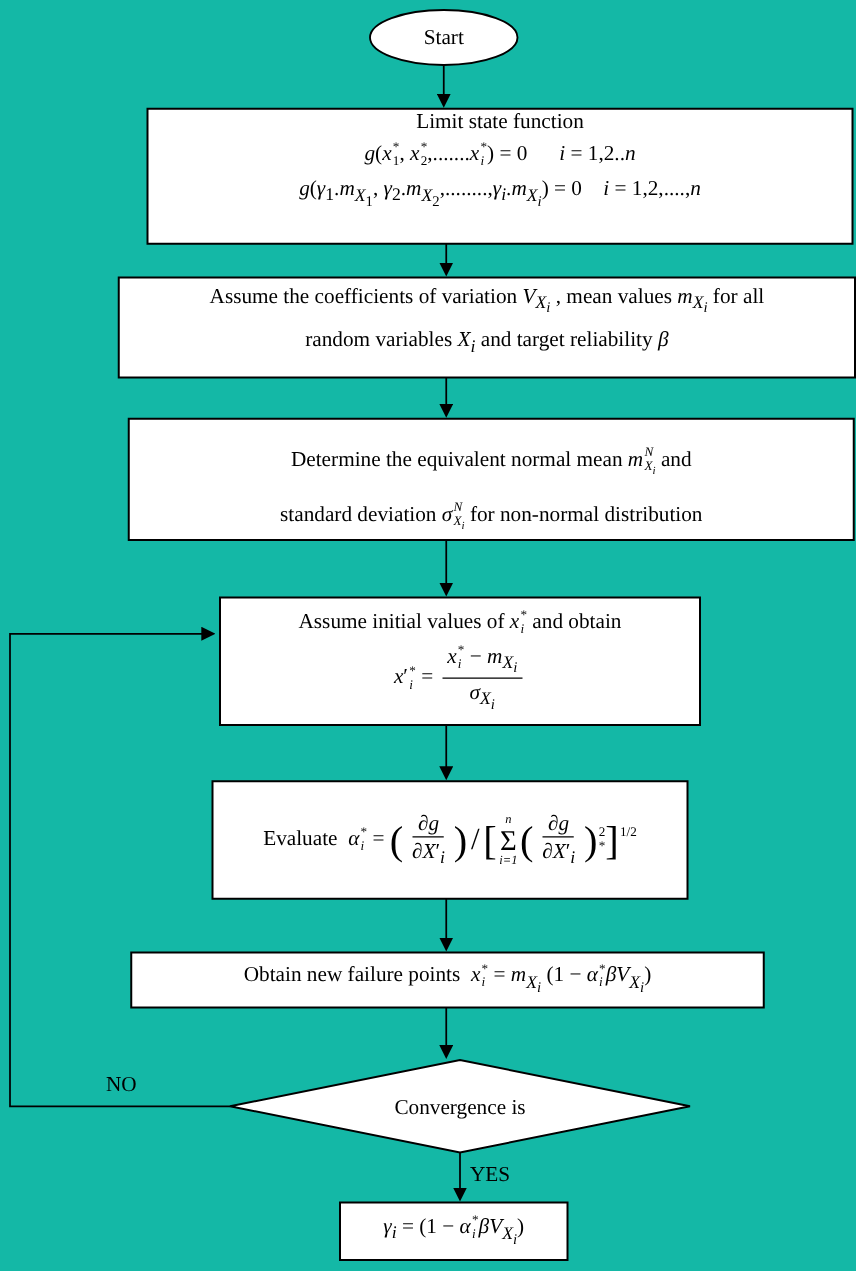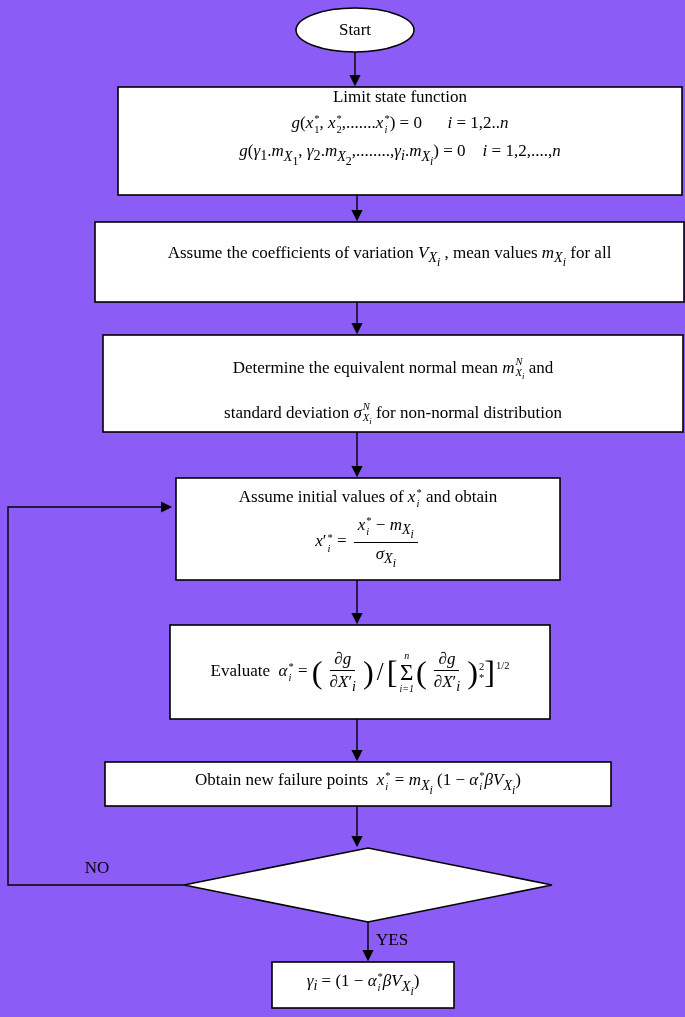--- a/index.html
+++ b/index.html
@@ -1,18 +1,18 @@
 <!DOCTYPE html>
 <html><head>
 <meta charset="utf-8">
 <style>
   * { margin:0; padding:0; box-sizing:border-box; }
   html,body { background:#ffffff; }
   .canvas {
-    position:relative; width:685px; height:1017px; background:#8b5cf6;
+    position:relative; width:685px; height:1017px; background:#14b8a6;
     font-family:"Liberation Serif", serif; color:#000; overflow:hidden;
   }
   svg.layer { position:absolute; left:0; top:0; width:685px; height:1017px; }
   .txt {
     position:absolute; text-align:center; font-size:17px; color:#000;
     display:flex; flex-direction:column; align-items:center; justify-content:center;
   }
   .txt > div { width:100%; }
   
   .ss { display:inline-flex; flex-direction:column; align-items:flex-start;
@@ -81,20 +81,21 @@
           <span>2</span>
         </span>,.......<i>x</i><span class="ss">
           <span>*</span>
           <span><i>i</i></span>
         </span>) = 0&nbsp;&nbsp;&nbsp;&nbsp;&nbsp;&nbsp;<i>i</i> = 1,2..<i>n</i></div>
     <div><i>g</i>(<i>γ</i><sub>1</sub>.<i>m</i><sub><i>X</i><sub>1</sub></sub>, <i>γ</i><sub>2</sub>.<i>m</i><sub><i>X</i><sub>2</sub></sub>,........,<i>γ</i><sub><i>i</i></sub>.<i>m</i><sub><i>X</i><sub><i>i</i></sub></sub>) = 0&nbsp;&nbsp;&nbsp;&nbsp;<i>i</i> = 1,2,....,<i>n</i></div>
   </div>
 
   <div class="txt" style="left:99px; top:223px; width:581px; height:67px; gap:8px;">
     <div>Assume the coefficients of variation <i>V</i><sub><i>X</i><sub><i>i</i></sub></sub> , mean values <i>m</i><sub><i>X</i><sub><i>i</i></sub></sub> for all</div>
+    <div>random variables <i>X</i><sub><i>i</i></sub> and target reliability <i>β</i></div>
   </div>
 
   <div class="txt" style="left:107px; top:336px; width:572px; height:110px; gap:20px;">
     <div>Determine the equivalent normal mean <i>m</i><span class="ss">
           <span><i>N</i></span>
           <span><i>X</i><sub><i>i</i></sub></span>
         </span> and</div>
     <div>standard deviation <i>σ</i><span class="ss">
           <span><i>N</i></span>
           <span><i>X</i><sub><i>i</i></sub></span>
@@ -142,20 +143,21 @@
     <div>Obtain new failure points&nbsp; <i>x</i><span class="ss">
           <span>*</span>
           <span><i>i</i></span>
         </span> = <i>m</i><sub><i>X</i><sub><i>i</i></sub></sub> (1 − <i>α</i><span class="ss">
           <span>*</span>
           <span><i>i</i></span>
         </span><i>βV</i><sub><i>X</i><sub><i>i</i></sub></sub>)</div>
   </div>
 
   <div class="txt" style="left:268px; top:862px; width:200px; height:46px; line-height:21px;">
+    <div>Convergence is</div>
   </div>
 
   <div class="txt" style="left:62px; top:856px; width:70px; height:24px;">
     <div>NO</div>
   </div>
 
   <div class="txt" style="left:376px; top:928px; width:60px; height:24px; align-items:flex-start; text-align:left;">
     <div>YES</div>
   </div>
 

